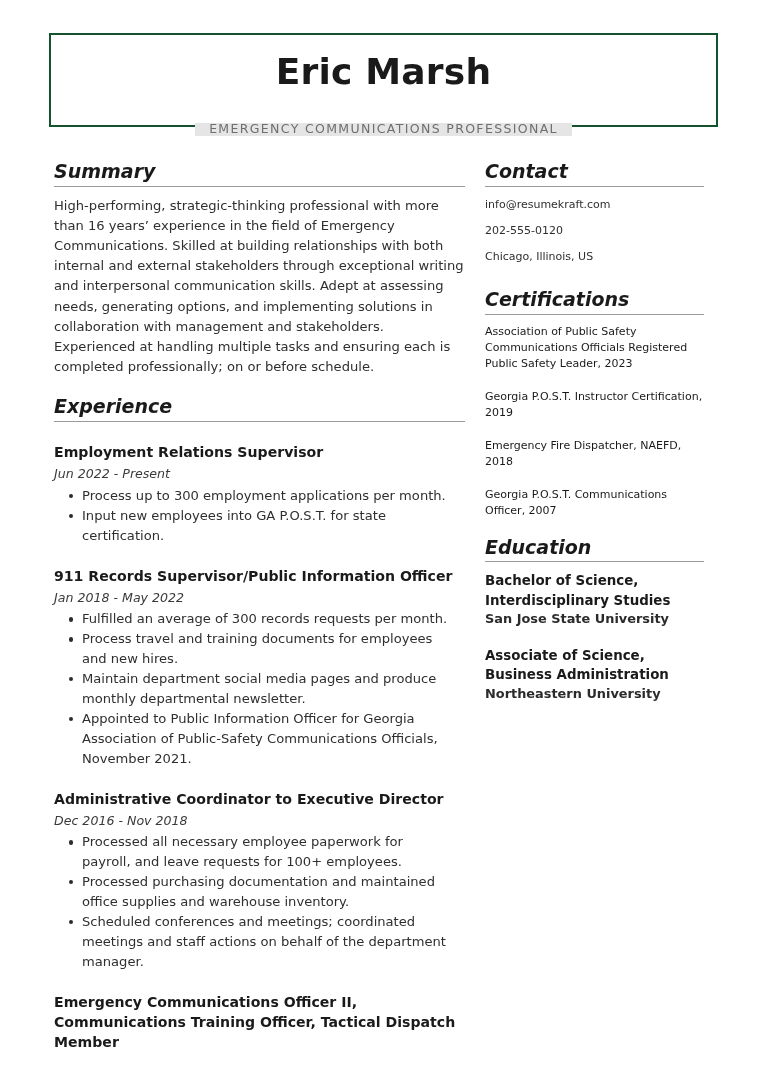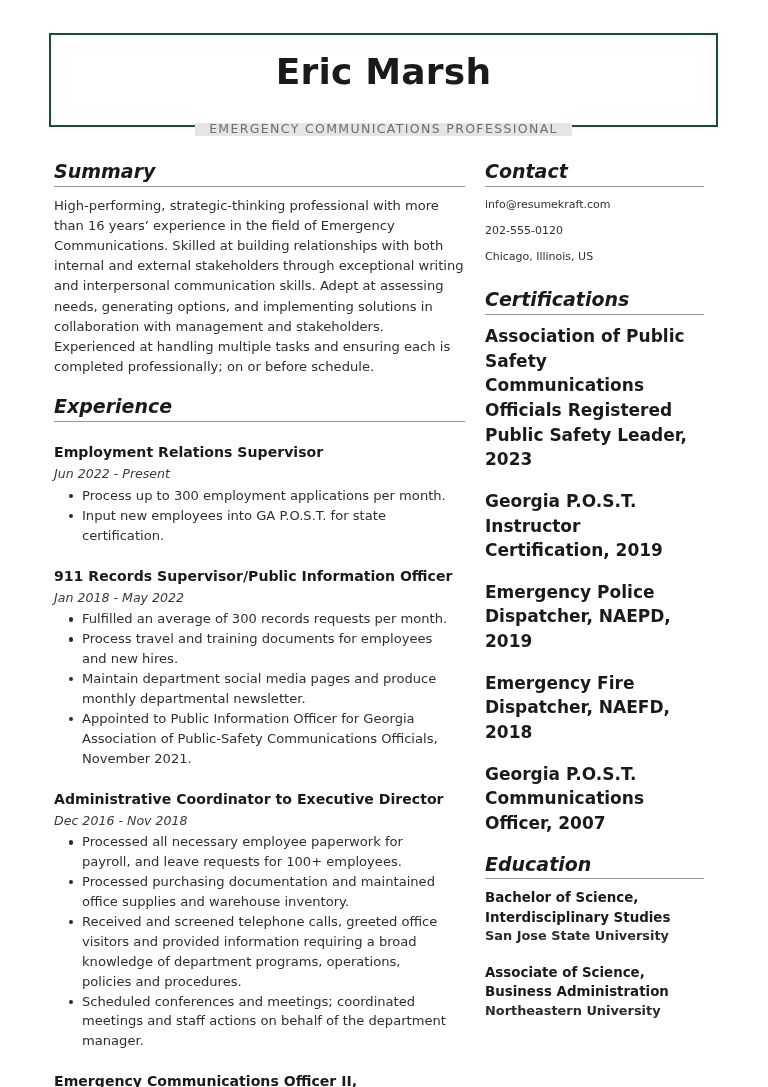--- a/index.html
+++ b/index.html
@@ -140,22 +140,22 @@
   }
 
   
   .contact-line {
     font-size: 11px;
     line-height: 1.56;
     color: #2f2f2f;
     margin-bottom: 9px;
   }
   .cert-item {
-    font-size: 17px;
-    font-weight: bold;
+    font-size: 11px;
+    font-weight: normal;
     line-height: 1.45;
     color: #1a1a1a;
     margin-bottom: 17px;
   }
   .edu-item { margin-bottom: 17px; }
   .edu-degree {
     font-size: 13.4px;
     font-weight: bold;
     line-height: 1.45;
     color: #1a1a1a;
@@ -212,21 +212,20 @@
         <li>Appointed to Public Information Officer for Georgia Association of Public-Safety Communications Officials, November 2021.</li>
       </ul>
     </div>
 
     <div class="exp-block">
       <div class="exp-title">Administrative Coordinator to Executive Director</div>
       <div class="exp-dates">Dec 2016 - Nov 2018</div>
       <ul class="exp-bullets">
         <li>Processed all necessary employee paperwork for payroll, and leave requests for 100+ employees.</li>
         <li>Processed purchasing documentation and maintained office supplies and warehouse inventory.</li>
-        <li>Received and screened telephone calls, greeted office visitors and provided information requiring a broad knowledge of department programs, operations, policies and procedures.</li>
         <li>Scheduled conferences and meetings; coordinated meetings and staff actions on behalf of the department manager.</li>
       </ul>
     </div>
 
     <div class="exp-block">
       <div class="exp-title">Emergency Communications Officer II, Communications Training Officer, Tactical Dispatch Member</div>
 
     </div>
 
   </div>
@@ -242,21 +241,20 @@
     <div class="contact-line">Chicago, Illinois, US</div>
   </div>
 
   <div class="section-gap-sm"></div>
 
   <div class="section">
     <div class="section-heading">Certifications</div>
     <div class="section-rule"></div>
     <div class="cert-item">Association of Public Safety Communications Officials Registered Public Safety Leader, 2023</div>
     <div class="cert-item">Georgia P.O.S.T. Instructor Certification, 2019</div>
-    <div class="cert-item">Emergency Police Dispatcher, NAEPD, 2019</div>
     <div class="cert-item">Emergency Fire Dispatcher, NAEFD, 2018</div>
     <div class="cert-item">Georgia P.O.S.T. Communications Officer, 2007</div>
   </div>
 
   <div class="section">
     <div class="section-heading">Education</div>
     <div class="section-rule"></div>
     <div class="edu-item">
       <div class="edu-degree">Bachelor of Science, Interdisciplinary Studies</div>
       <div class="edu-school">San Jose State University</div>

